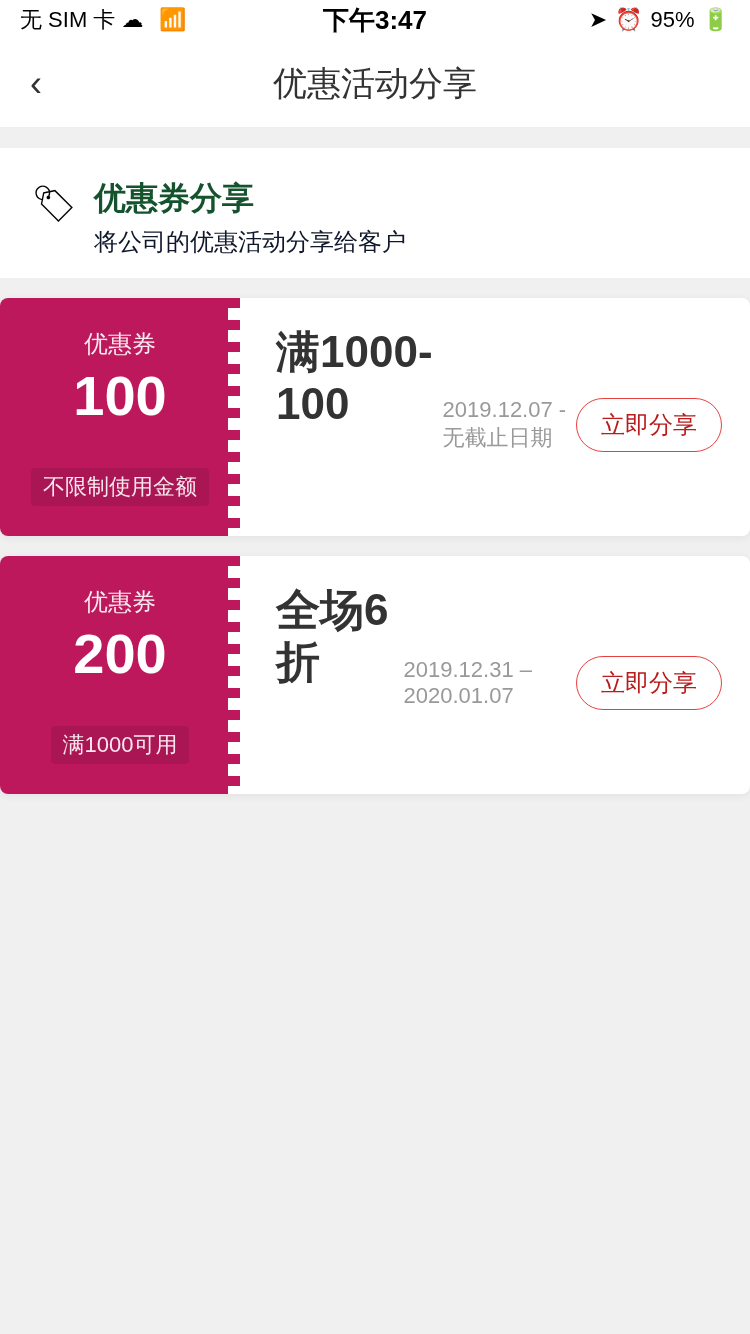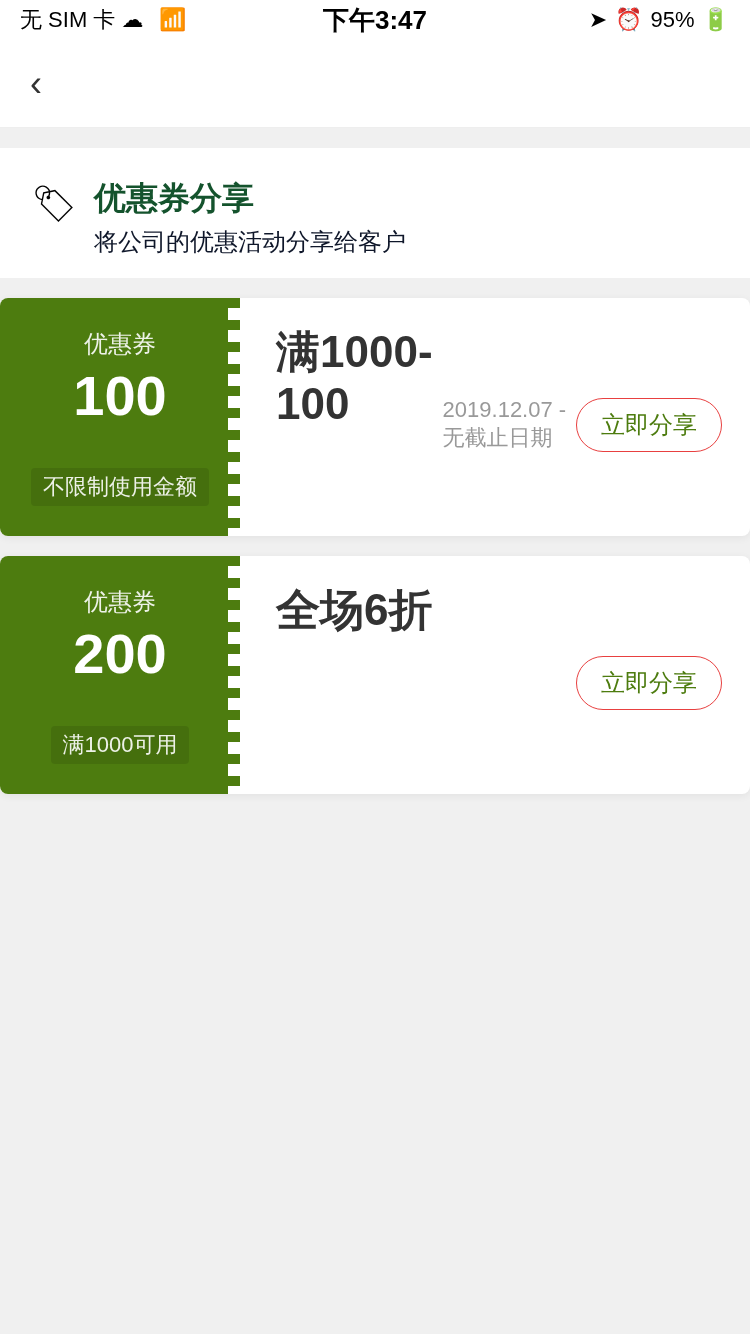--- a/index.html
+++ b/index.html
@@ -111,21 +111,21 @@
       display: flex;
       align-items: stretch;
       margin-bottom: 20px;
       border-radius: 8px;
       overflow: hidden;
       box-shadow: 0 2px 8px rgba(0,0,0,0.06);
     }
 
     .coupon-left {
       width: 240px;
-      background: #4d7c0f;
+      background: #be185d;
       display: flex;
       flex-direction: column;
       align-items: center;
       justify-content: center;
       padding: 30px 16px;
       position: relative;
       flex-shrink: 0;
     }
 
     
@@ -184,21 +184,21 @@
       align-items: center;
       justify-content: flex-start;
       margin-top: 16px;
     }
     .coupon-date {
       font-size: 22px;
       color: #999;
     }
     .coupon-share-btn {
       border: 1.5px solid #e84040;
-      color: #4d7c0f;
+      color: #b91c1c;
       background: transparent;
       padding: 10px 24px;
       border-radius: 40px;
       font-size: 24px;
       cursor: pointer;
       white-space: nowrap;
     }
 
     
     .empty-area {
@@ -218,20 +218,21 @@
   <div class="status-right">
     <span>➤</span>
     <span>⏰</span>
     <span>95%</span>
     <span>🔋</span>
   </div>
 </div>
 
 <div class="nav-bar">
   <span class="nav-back">‹</span>
+  <span class="nav-title">优惠活动分享</span>
 </div>
 
 <div class="section-header">
   <div class="section-icon">🏷</div>
   <div class="section-text">
     <div class="section-title">优惠券分享</div>
     <div class="section-desc">将公司的优惠活动分享给客户</div>
   </div>
 </div>
 
@@ -254,20 +255,21 @@
 
   <div class="coupon-card">
     <div class="coupon-left">
       <div class="coupon-left-label">优惠券</div>
       <div class="coupon-left-amount">200</div>
       <div class="coupon-left-condition">满1000可用</div>
     </div>
     <div class="coupon-right">
       <div class="coupon-name">全场6折</div>
       <div class="coupon-bottom">
+        <span class="coupon-date">2019.12.31 – 2020.01.07</span>
         <button class="coupon-share-btn">立即分享</button>
       </div>
     </div>
   </div>
 
 </div>
 
 <div class="empty-area"></div>
 
 </body></html>

